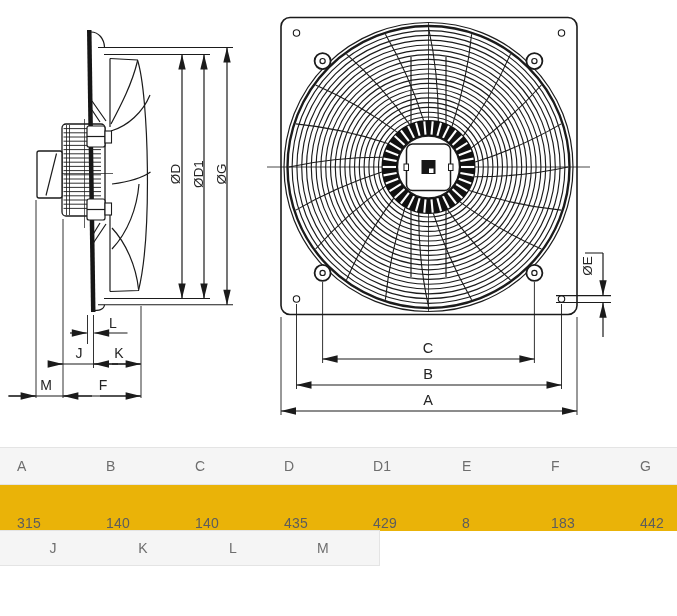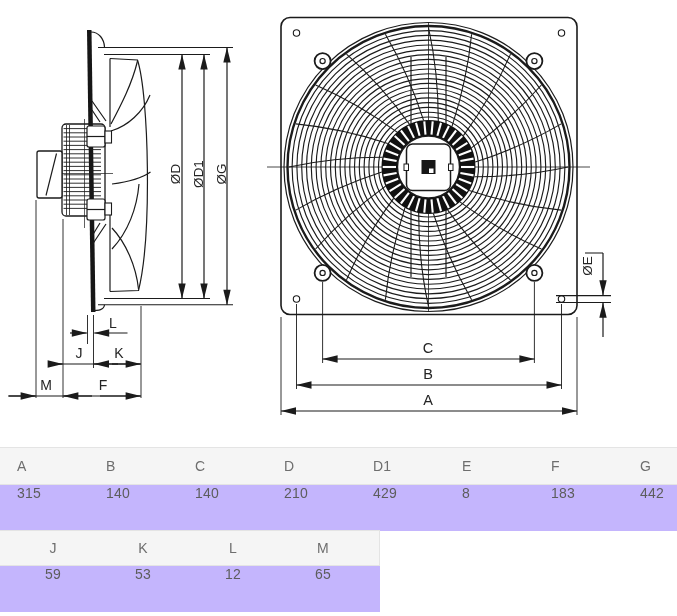--- a/index.html
+++ b/index.html
@@ -5,21 +5,21 @@
   html,body{margin:0;padding:0;background:#fff;}
   .stage{position:relative;width:677px;height:616px;background:#fff;overflow:hidden;
          font-family:"Liberation Sans",sans-serif;}
   svg text{font-family:"Liberation Sans",sans-serif;}
   .tbl{position:absolute;left:0;font-size:14px;letter-spacing:.2px;}
   .tbl-main{top:447px;width:677px;}
   .tbl-extra{top:530px;width:380px;}
   .hrow{display:flex;align-items:center;height:36px;background:#f5f5f5;
         border-top:1px solid #e4e4e4;border-bottom:1px solid #e4e4e4;color:#6e6e6e;}
   .tbl-extra .hrow{border-right:1px solid #e4e4e4;}
-  .vrow{display:flex;align-items:flex-start;height:46px;color:#5d5d5d;background:#c4b5fd;}
+  .vrow{display:flex;align-items:flex-end;height:46px;color:#5d5d5d;background:#eab308;}
   .tbl-main .c{width:89px;padding-left:17px;box-sizing:border-box;flex:0 0 auto;white-space:nowrap;}
   .tbl-main .c:last-child{flex:1;}
   .tbl-extra .hrow,.tbl-extra .vrow{padding-left:8px;box-sizing:border-box;}
   .tbl-extra .c{width:90px;text-align:center;flex:0 0 auto;}
 </style>
 </head>
 <body>
 
 <div class="stage">
 
@@ -268,36 +268,30 @@
       <div class="c">D</div>
       <div class="c">D1</div>
       <div class="c">E</div>
       <div class="c">F</div>
       <div class="c">G</div>
     </div>
     <div class="vrow">
       <div class="c">315</div>
       <div class="c">140</div>
       <div class="c">140</div>
-      <div class="c">210</div>
+      <div class="c">435</div>
       <div class="c">429</div>
       <div class="c">8</div>
       <div class="c">183</div>
       <div class="c">442</div>
     </div>
   </div>
 
   
   <div class="tbl tbl-extra">
     <div class="hrow">
       <div class="c">J</div>
       <div class="c">K</div>
       <div class="c">L</div>
       <div class="c">M</div>
     </div>
-    <div class="vrow">
-      <div class="c">59</div>
-      <div class="c">53</div>
-      <div class="c">12</div>
-      <div class="c">65</div>
-    </div>
   </div>
 </div>
 
 </body></html>

